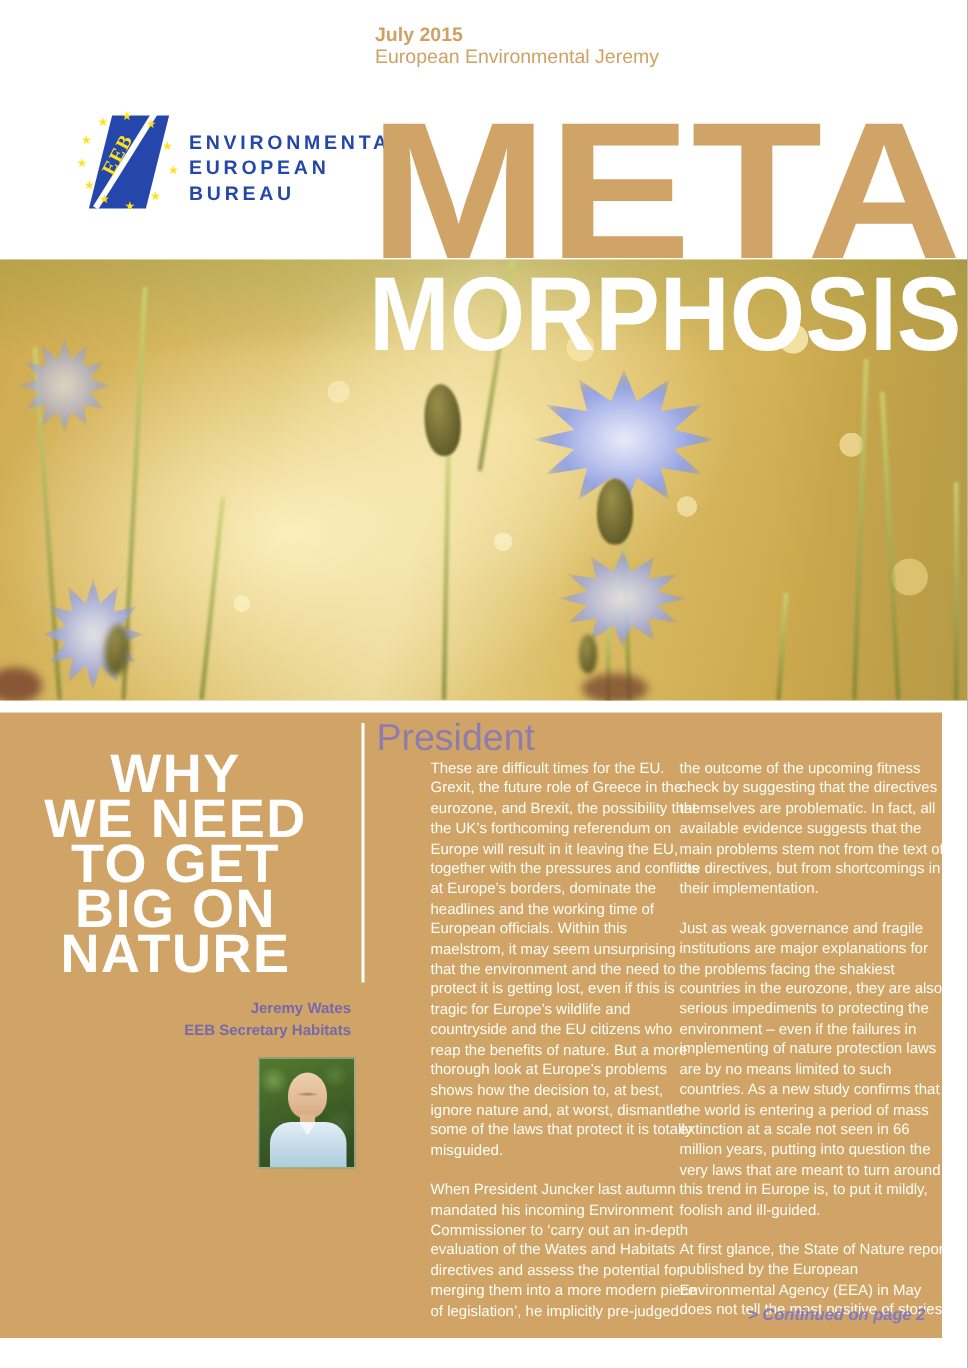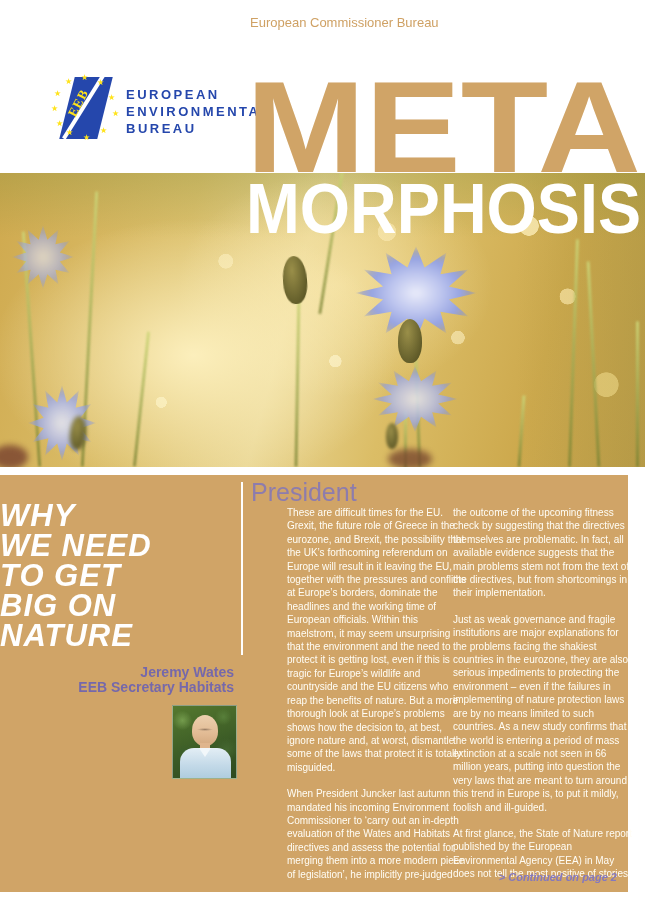--- a/index.html
+++ b/index.html
@@ -63,27 +63,26 @@
     position:absolute; filter:blur(.8px);
     background:radial-gradient(ellipse at center, #e3e6f8 4%, #bcc4ee 30%, #97a4e1 52%, rgba(130,145,210,.6) 62%, transparent 72%);
     clip-path:polygon(100% 50%,77% 57%,93% 75%,70% 70%,75% 93%,57% 77%,50% 100%,43% 77%,25% 93%,30% 70%,7% 75%,23% 57%,0% 50%,23% 43%,7% 25%,30% 30%,25% 7%,43% 23%,50% 0%,57% 23%,75% 7%,70% 30%,93% 25%,77% 43%);
   }
   .blob { position:absolute; border-radius:50%; }
 
   
   .panel { position:absolute; left:0; top:475px; width:628px; height:417px; background:#D0A467; }
 
   .headline {
-    position:absolute; left:0; top:26px; width:234px; text-align:left;
-    color:#ffffff; font-weight:bold; font-size:31px; line-height:30px; letter-spacing:1px;
+    position:absolute; left:0; top:26px; width:234px; text-align:center;
+    color:#ffffff; font-weight:bold; font-size:36px; line-height:30px; letter-spacing:1px;
     white-space:pre-line;
-    font-style:italic;
   }
   .author { position:absolute; left:0; top:190px; width:234px; text-align:right;
-            color:#7568AB; font-weight:bold; font-size:14px; line-height:15px; }
+            color:#7568AB; font-weight:bold; font-size:10px; line-height:15px; }
 
   .portrait {
     position:absolute; left:172px; top:230px; width:65px; height:74px; overflow:hidden;
     border:1px solid rgba(255,255,255,.45);
     background:
       radial-gradient(circle 14px at 15% 20%, rgba(120,160,80,.9), transparent 70%),
       radial-gradient(circle 12px at 80% 15%, rgba(90,130,60,.9), transparent 70%),
       radial-gradient(circle 16px at 85% 60%, rgba(70,105,50,.9), transparent 70%),
       radial-gradient(circle 12px at 20% 65%, rgba(60,95,45,.9), transparent 70%),
       linear-gradient(160deg, #55792f 0%, #3c5c26 55%, #2e4a1f 100%);
@@ -115,43 +114,44 @@
 
   .continued { position:absolute; left:439px; top:396px; width:178px; text-align:right;
                color:#8478BE; font-size:11px; font-weight:bold; font-style:italic; }
 </style>
 </head>
 <body>
 
 <div class="page">
 
   <div class="header-meta">
-    <div>European Commissioner Bureau</div>
+    <div class="date">July 2015</div>
+    <div>European Environmental Jeremy</div>
   </div>
 
   <div class="logo-block">
     <div class="logo-mark">
       <div class="logo-shape"></div>
       <div class="logo-slash"></div>
       <span class="logo-star" style="left:4px;  top:16px;">★</span>
       <span class="logo-star" style="left:1px;  top:31px;">★</span>
       <span class="logo-star" style="left:6px;  top:46px;">★</span>
       <span class="logo-star" style="left:15px; top:4px;">★</span>
       <span class="logo-star" style="left:31px; top:0px;">★</span>
       <span class="logo-star" style="left:47px; top:5px;">★</span>
       <span class="logo-star" style="left:58px; top:20px;">★</span>
       <span class="logo-star" style="left:62px; top:36px;">★</span>
       <span class="logo-star" style="left:50px; top:53px;">★</span>
       <span class="logo-star" style="left:33px; top:60px;">★</span>
       <span class="logo-star" style="left:16px; top:55px;">★</span>
       <span class="logo-acronym">EEB</span>
     </div>
     <div class="logo-name">
+      <div>ENVIRONMENTAL</div>
       <div>EUROPEAN</div>
-      <div>ENVIRONMENTAL</div>
       <div>BUREAU</div>
     </div>
   </div>
 
   <svg class="masthead-meta" width="399" height="99">
     <text x="0" y="96" font-size="130" font-weight="bold" fill="#D0A467" textLength="395" lengthAdjust="spacingAndGlyphs">META</text>
   </svg>
 
   <div class="hero">
     <div class="stem" style="left:88px;  top:18px;  height:276px; transform:rotate(3deg);"></div>

